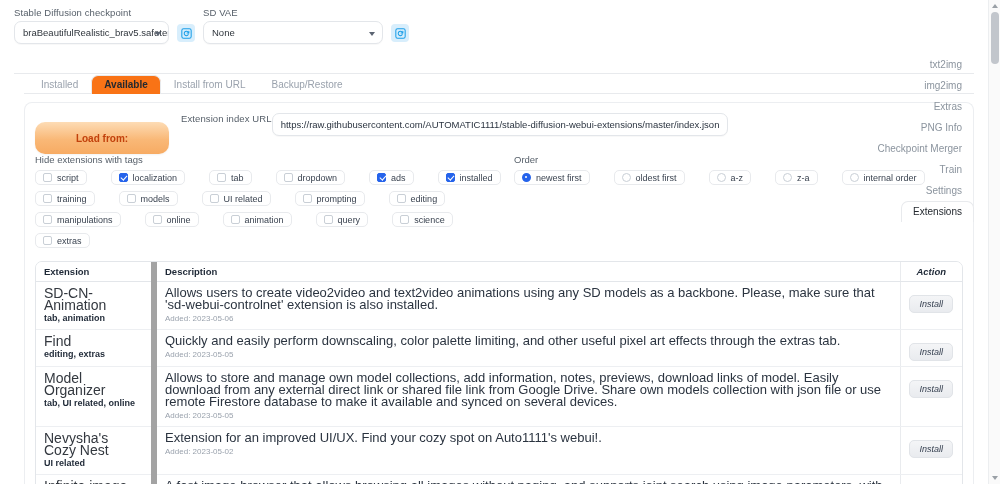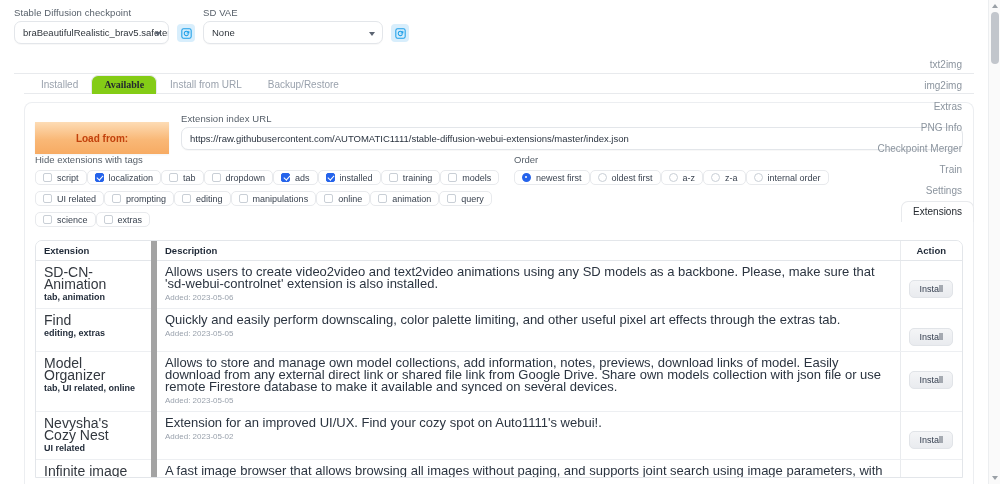--- a/index.html
+++ b/index.html
@@ -117,53 +117,52 @@
     line-height: 12px;
     cursor: pointer;
     border: 1px solid transparent;
     border-bottom: none;
     position: relative;
     top: 1px;
     white-space: nowrap;
   }
   .subtab.active {
     color: #24292f;
-    background: #84cc16;
+    background: #f97316;
     border-color: #e8eaed;
     border-radius: 7px 7px 0 0;
     font-weight: bold;
-    font-family: Liberation Serif, serif;
   }
 
   
   .panel {
     margin: 8px 0 0 10px;
     padding: 10px 10px 0 10px;
     border: 1px solid #eceef1;
     border-radius: 8px 8px 0 0;
     border-bottom: none;
     height: 420px;
     background: #fff;
   }
 
   .loadrow { display: flex; align-items: flex-start; gap: 12px; }
   .load-btn {
     width: 134px; height: 32px;
-    border-radius: 0;
+    border-radius: 10px;
     background: linear-gradient(180deg,#fddcb5 0%,#f9b877 55%,#f7ab63 100%);
     border: none;
     color: #c2410c;
     font-size: 10px;
     font-weight: bold;
     display: flex; align-items: center; justify-content: center;
     cursor: pointer;
     margin-top: 9px;
     box-shadow: 0 1px 2px rgba(0,0,0,.05);
   }
-  .url-group { flex: 1; display: flex; flex-direction: column; }
+  .url-group { flex: 1; display: flex; }
   .url-input {
     height: 23px;
     border: 1px solid #e3e6ea;
     border-radius: 7px;
     background: #fff;
     padding: 0 8px;
     font-size: 9.5px;
     color: #2b3440;
     display: flex; align-items: center;
     overflow: hidden; white-space: nowrap;
@@ -177,21 +176,21 @@
     gap: 0;
   }
   .filter-col-left { width: 475px; }
   .filter-col-right { flex: 1; padding-left: 4px;}
   .group-label {
     font-size: 9.5px;
     color: #57606a;
     margin-bottom: 5px;
     line-height: 11px;
   }
-  .chips { display: flex; flex-wrap: wrap; gap: 6px 0; }
+  .chips { display: flex; flex-wrap: wrap; gap: 6px 24px; }
   .chip {
     display: flex; align-items: center; gap: 5px;
     height: 15px;
     padding: 0 7px;
     border: 1px solid #e8eaed;
     border-radius: 5px;
     background: #fff;
     font-size: 9px;
     color: #3b4451;
     cursor: pointer;
@@ -270,36 +269,36 @@
     background: #fff;
   }
   td {
     padding: 5px 8px;
     border-bottom: 1px solid #edeff2;
     vertical-align: top;
     background: #fff;
   }
   th.col-ext, td.col-ext { width: 118px; border-right: 6px solid #a3a3a3; }
   th.col-desc, td.col-desc { width: auto; }
-  th.col-act, td.col-act { width: 62px; border-left: 1px solid #e9ebee; text-align: center; }
+  th.col-act, td.col-act { width: 62px; border-left: 1px solid #e9ebee; text-align: center; font-style: italic; }
   .ext-name { font-size: 14px; color: #33383f; line-height: 12px; }
   .ext-tags { font-size: 9px; font-weight: bold; color: #1f2937; line-height: 12px; margin-top: 1px; }
   .desc-text { font-size: 13px; color: #2b3440; line-height: 12px; }
   .desc-added { font-size: 8px; color: #9aa2ad; line-height: 11px; margin-top: 2px; }
   .install-btn {
     display: inline-block;
     min-width: 42px;
     padding: 3px 9px;
     font-size: 9px;
     color: #374151;
     background: linear-gradient(180deg,#f4f5f7 0%,#e9ebef 100%);
     border: 1px solid #e1e4e8;
     border-radius: 5px;
     cursor: pointer;
-    margin-top: 14px;
+    margin-top: 8px;
   }
 
   
   .scrollbar {
     position: absolute;
     right: 0; top: 0;
     width: 12px; height: 484px;
     background: #fafafa;
     border-left: 1px solid #eceef0;
   }

